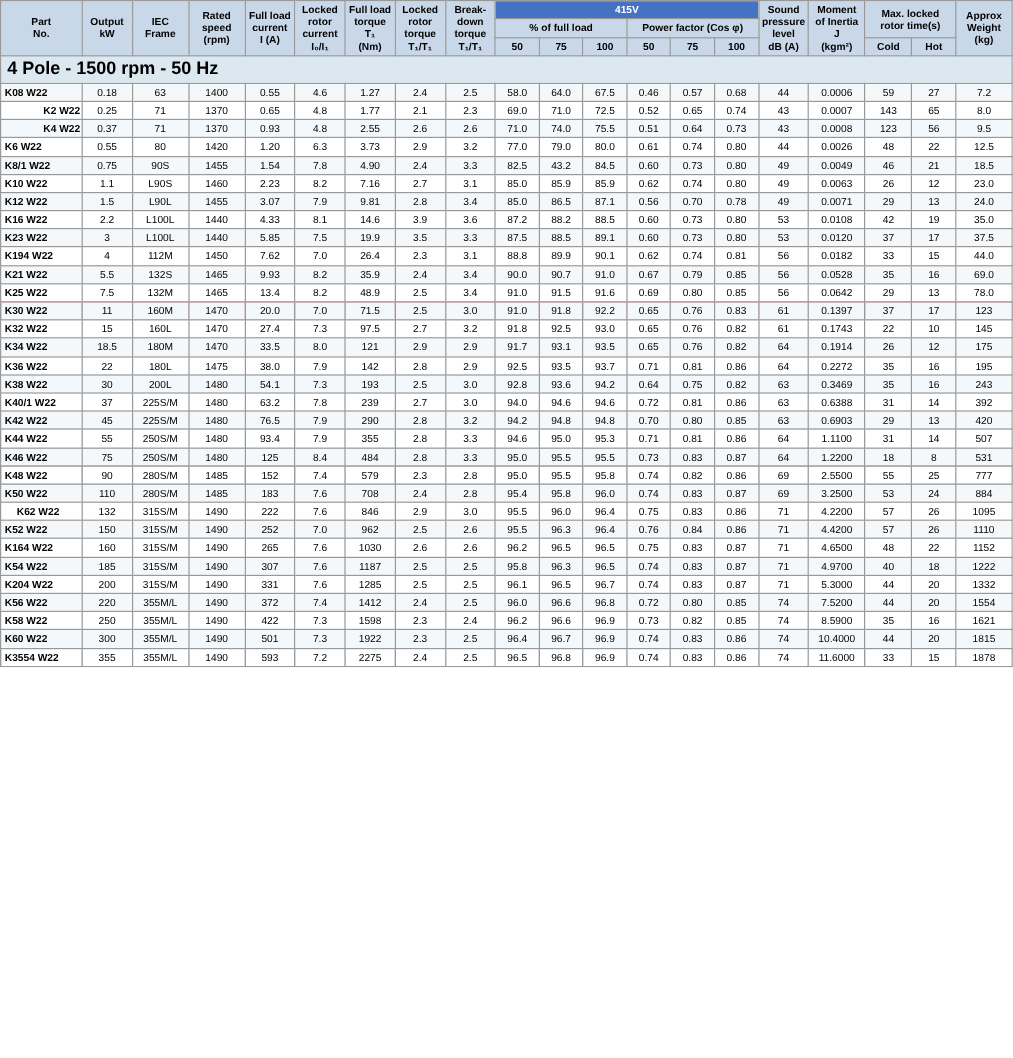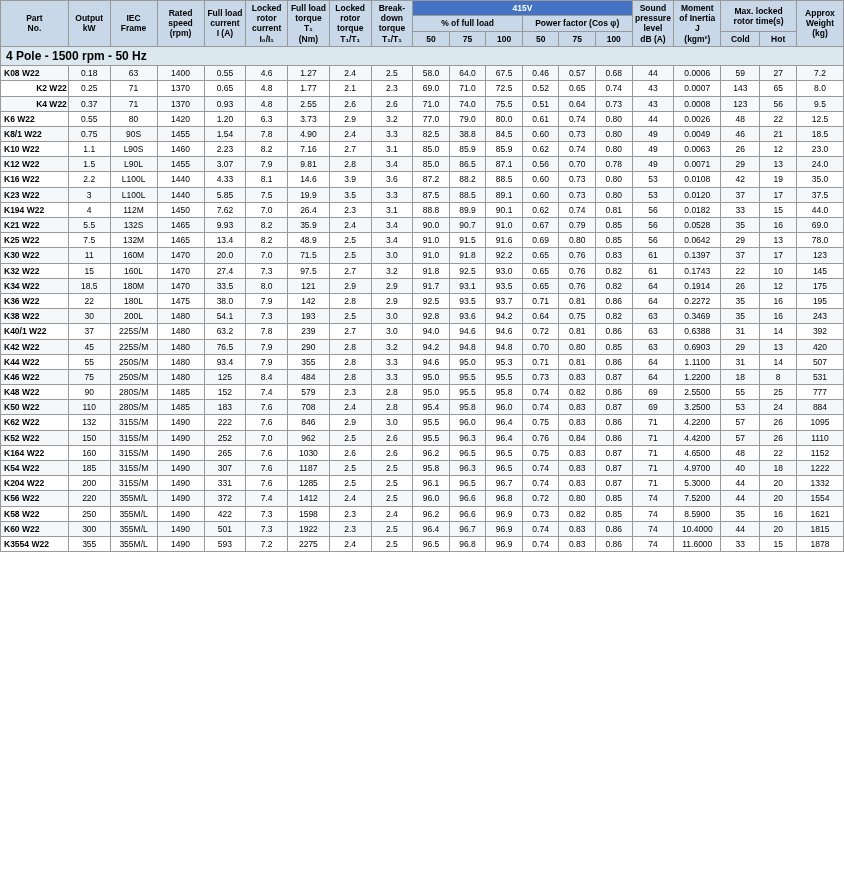--- a/index.html
+++ b/index.html
@@ -23,21 +23,21 @@
       vertical-align: middle;
     }
     th {
       background-color: #c8d8e8;
       font-weight: bold;
       font-size: 8px;
     }
     .section-header td {
       background-color: #e0e8f0;
       font-weight: bold;
-      font-size: 12px;
+      font-size: 15px;
       text-align: left;
       padding-left: 5px;
     }
     tr:nth-child(even) td {
       background-color: #f5f8fb;
     }
     tr:nth-child(odd) td {
       background-color: #ffffff;
     }
     .section-header td {
@@ -221,21 +221,21 @@
         <td style="text-align: left; padding-left: 3px; font-weight: bold;">K8/1 W22</td>
         <td>0.75</td>
         <td>90S</td>
         <td>1455</td>
         <td>1.54</td>
         <td>7.8</td>
         <td>4.90</td>
         <td>2.4</td>
         <td>3.3</td>
         <td>82.5</td>
-        <td>38.8</td>
+        <td>43.2</td>
         <td>84.5</td>
         <td>0.60</td>
         <td>0.73</td>
         <td>0.80</td>
         <td>49</td>
         <td>0.0049</td>
         <td>46</td>
         <td>21</td>
         <td>18.5</td>
       </tr>
@@ -629,21 +629,21 @@
         <td>0.74</td>
         <td>0.83</td>
         <td>0.87</td>
         <td>69</td>
         <td>3.2500</td>
         <td>53</td>
         <td>24</td>
         <td>884</td>
       </tr>
       <tr style="background-color: rgb(245, 248, 251);">
-        <td style="text-align: left; padding-left: 3px; font-weight: bold;">K62 W22</td>
+        <td style="text-align: left; padding-left: 13px; font-weight: bold;">K62 W22</td>
         <td>132</td>
         <td>315S/M</td>
         <td>1490</td>
         <td>222</td>
         <td>7.6</td>
         <td>846</td>
         <td>2.9</td>
         <td>3.0</td>
         <td>95.5</td>
         <td>96.0</td>

